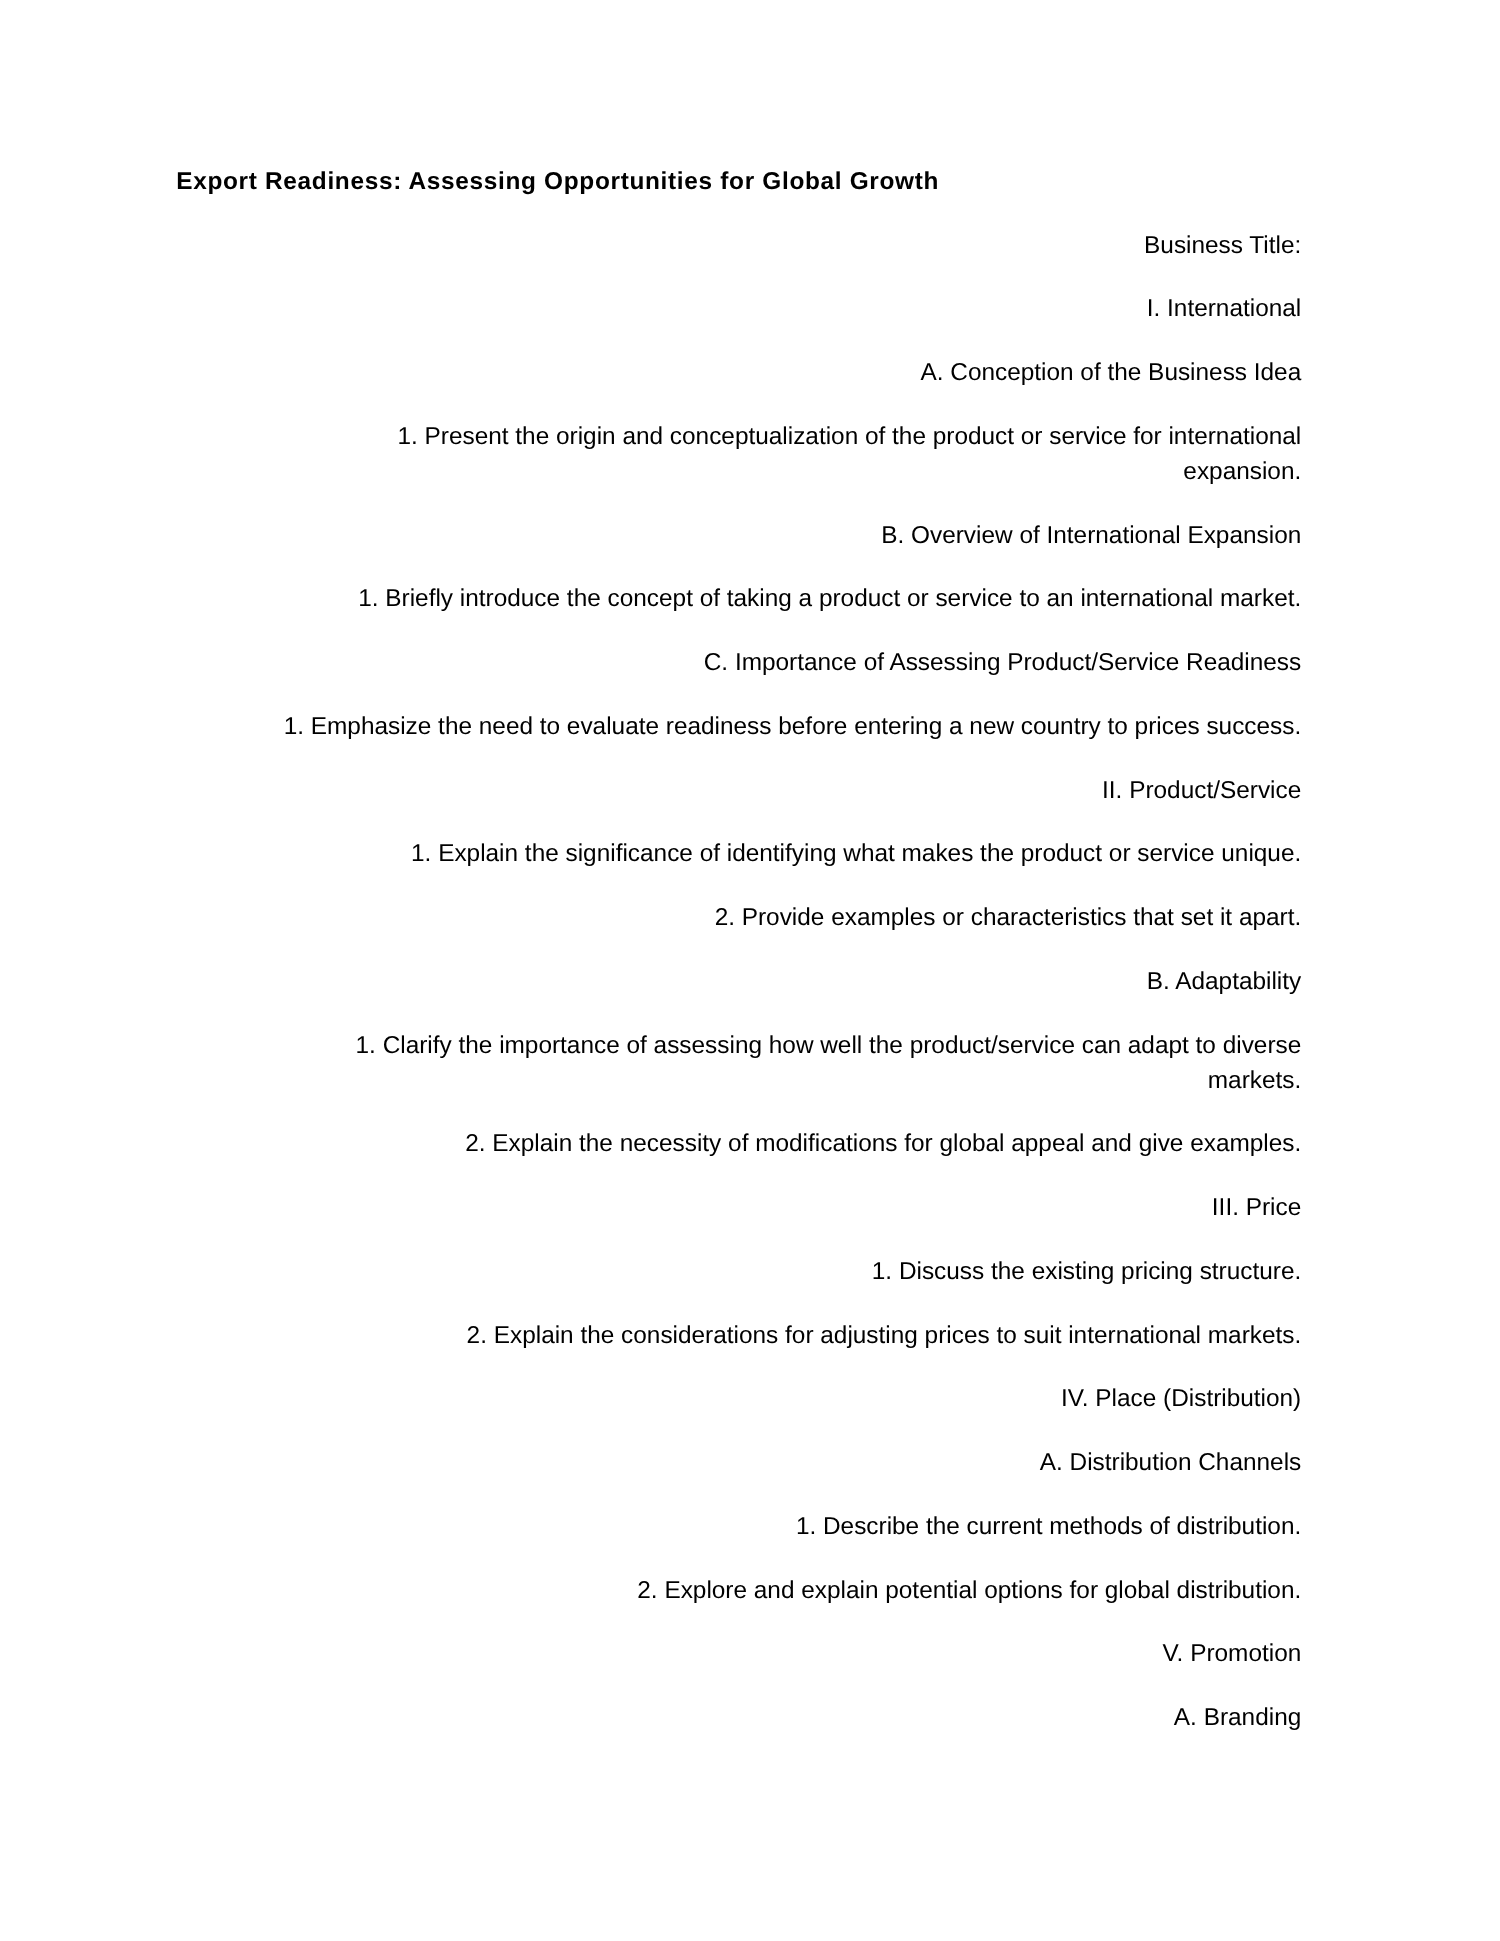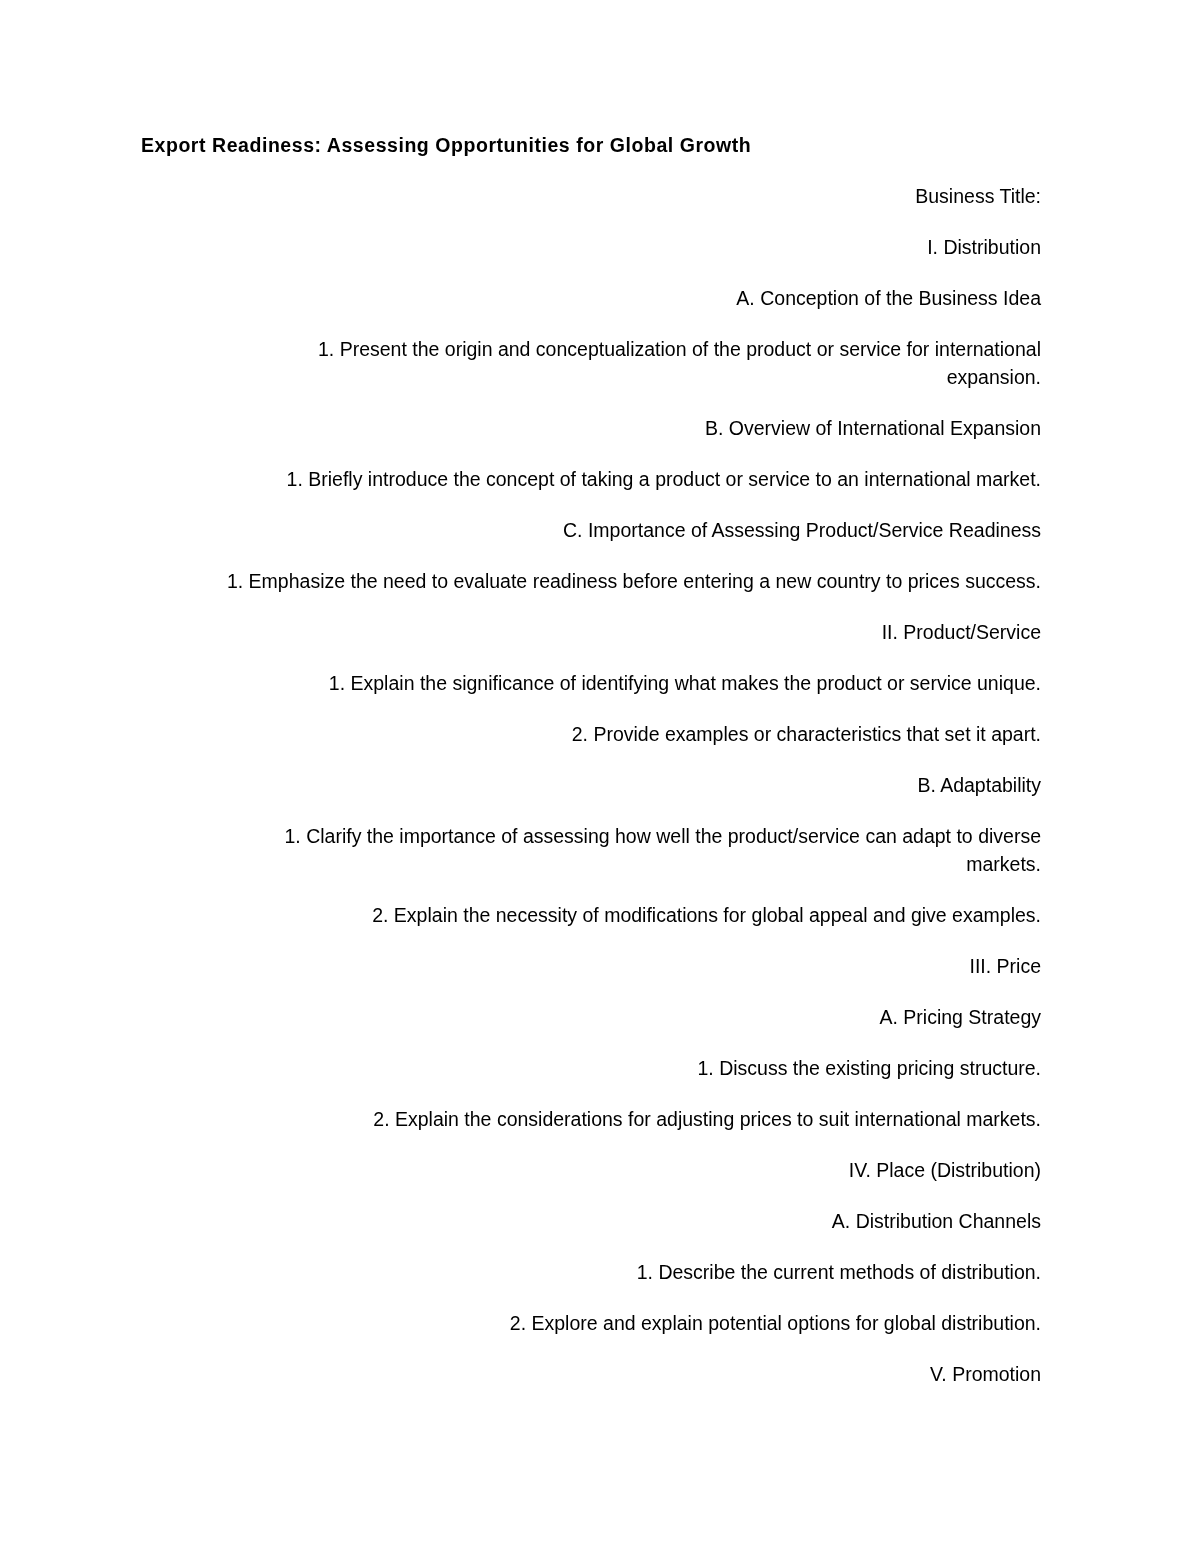--- a/index.html
+++ b/index.html
@@ -61,38 +61,38 @@
 <body>
 
 <div class="page">
   <div class="doc">
 
     <h1 class="doc-title">Export Readiness: Assessing Opportunities for Global Growth</h1>
 
     <p class="para">Business Title:</p>
 
     <div>
-        <p class="para lvl1"><span class="marker">I.</span> <span>Distribution</span></p>
+        <p class="para lvl1"><span class="marker">I.</span> <span>International</span></p>
         <p class="para lvl2"><span class="marker">A.</span> <span>Conception of the Business Idea</span></p>
         <p class="para lvl3"><span class="marker">1.</span> <span>Present the origin and conceptualization of the product or service for international expansion.</span></p>
         <p class="para lvl2"><span class="marker">B.</span> <span>Overview of International Expansion</span></p>
         <p class="para lvl3"><span class="marker">1.</span> <span>Briefly introduce the concept of taking a product or service to an international market.</span></p>
         <p class="para lvl2"><span class="marker">C.</span> <span>Importance of Assessing Product/Service Readiness</span></p>
         <p class="para lvl3"><span class="marker">1.</span> <span>Emphasize the need to evaluate readiness before entering a new country to prices success.</span></p>
         <p class="para lvl1"><span class="marker">II.</span> <span>Product/Service</span></p>
         <p class="para lvl3"><span class="marker">1.</span> <span>Explain the significance of identifying what makes the product or service unique.</span></p>
         <p class="para lvl3"><span class="marker">2.</span> <span>Provide examples or characteristics that set it apart.</span></p>
         <p class="para lvl2"><span class="marker">B.</span> <span>Adaptability</span></p>
         <p class="para lvl3"><span class="marker">1.</span> <span>Clarify the importance of assessing how well the product/service can adapt to diverse markets.</span></p>
         <p class="para lvl3"><span class="marker">2.</span> <span>Explain the necessity of modifications for global appeal and give examples.</span></p>
         <p class="para lvl1"><span class="marker">III.</span> <span>Price</span></p>
-        <p class="para lvl2"><span class="marker">A.</span> <span>Pricing Strategy</span></p>
         <p class="para lvl3"><span class="marker">1.</span> <span>Discuss the existing pricing structure.</span></p>
         <p class="para lvl3"><span class="marker">2.</span> <span>Explain the considerations for adjusting prices to suit international markets.</span></p>
         <p class="para lvl1"><span class="marker">IV.</span> <span>Place (Distribution)</span></p>
         <p class="para lvl2"><span class="marker">A.</span> <span>Distribution Channels</span></p>
         <p class="para lvl3"><span class="marker">1.</span> <span>Describe the current methods of distribution.</span></p>
         <p class="para lvl3"><span class="marker">2.</span> <span>Explore and explain potential options for global distribution.</span></p>
         <p class="para lvl1"><span class="marker">V.</span> <span>Promotion</span></p>
+        <p class="para lvl2"><span class="marker">A.</span> <span>Branding</span></p>
       </div>
 
   </div>
 </div>
 
 </body></html>

